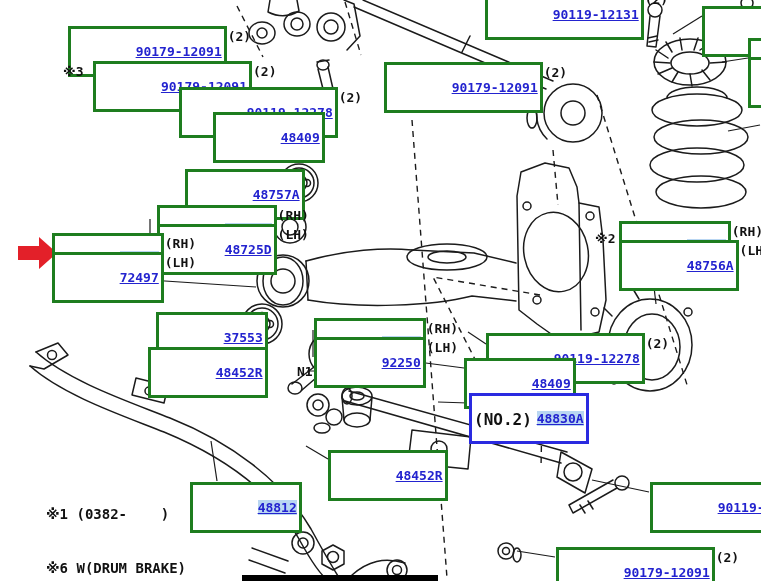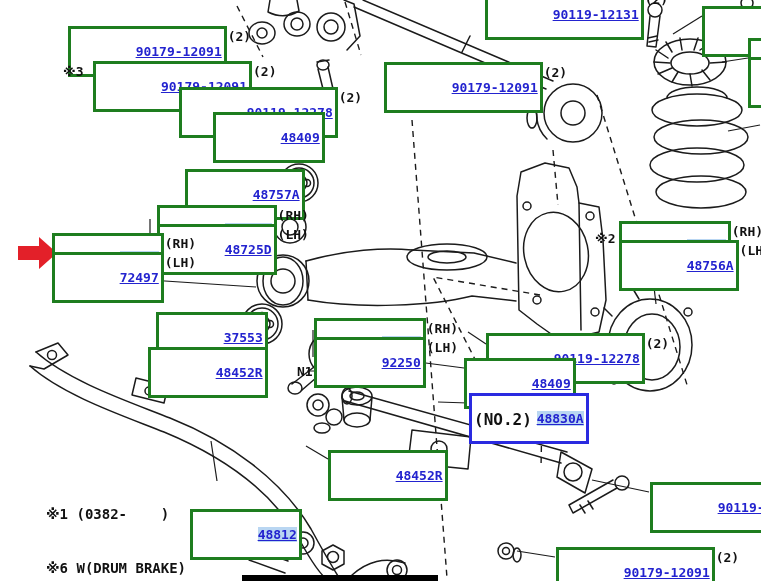--- a/index.html
+++ b/index.html
@@ -416,21 +416,21 @@
       
     </div>
       <div class="plabel" style="left: 748px; top: 57px;">
       
       <span class="pbox">
         
       </span>
       
       
     </div>
-      <div class="plabel hl" style="left: 190px; top: 509px;">
+      <div class="plabel hl" style="left: 190px; top: 482px;">
       
       <span class="pbox">
         <span class="pcode">48812</span>
       </span>
       
       
     </div>
       <div class="plabel" style="left: 328px; top: 450px;">
       
       <span class="pbox">

